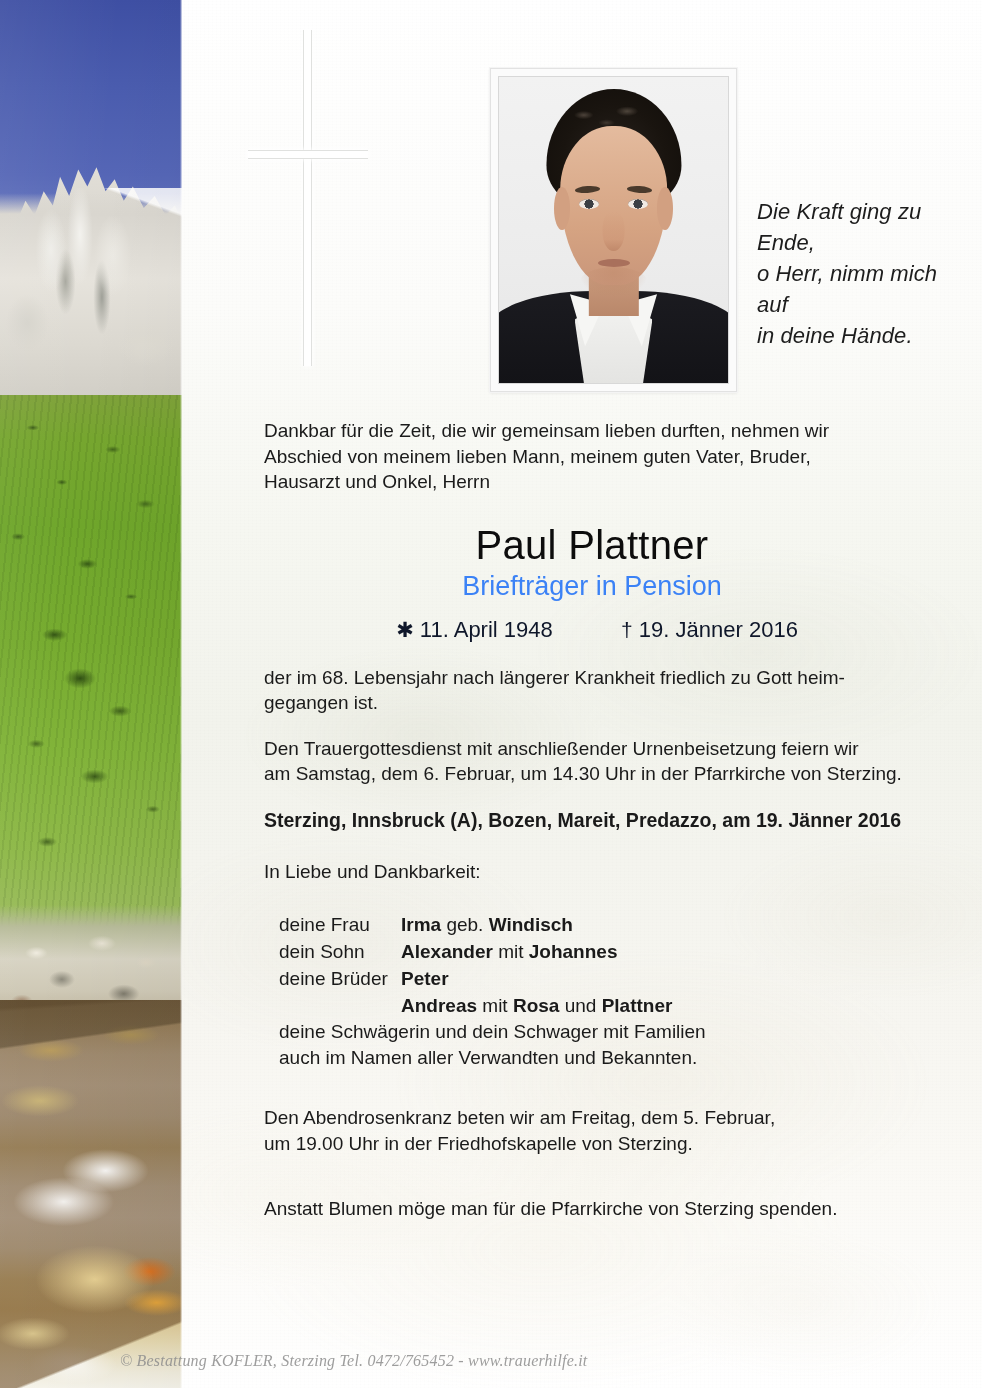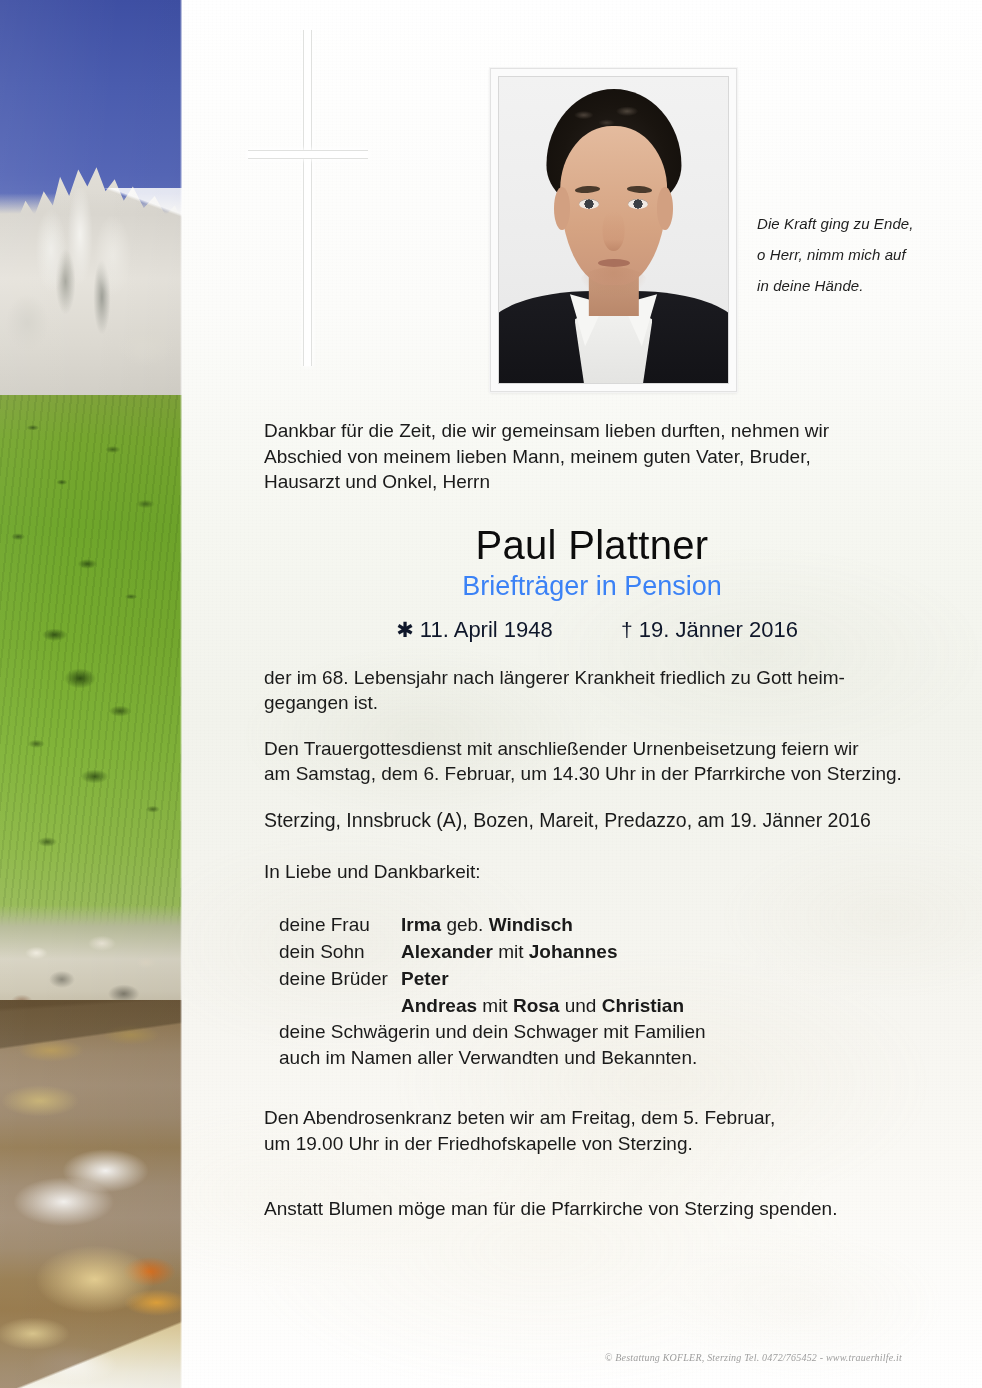--- a/index.html
+++ b/index.html
@@ -348,24 +348,24 @@
     position: absolute; left: 50%; top: 64%;
     width: 22%; height: 14%;
     transform: translateX(-50%);
     background: linear-gradient(to bottom, #c99a7c, #b9876a);
   }
 
   
   .verse {
     position: absolute;
     left: 757px;
-    top: 208px;
+    top: 196px;
     width: 215px;
     font-style: italic;
-    font-size: 15px;
+    font-size: 22px;
     line-height: 31px;
     color: #1d1d1d;
     letter-spacing: 0.1px;
   }
 
   .content {
     position: absolute;
     left: 264px;
     top: 418px;
     width: 700px;
@@ -397,21 +397,21 @@
     text-align: center;
     font-size: 22px;
     line-height: 30px;
     color: #0f172a;
     padding-right: 34px;
   }
   .dates .sep { display: inline-block; width: 56px; }
   .dates .sym { font-size: 21px; }
 
   .bold-line {
-    font-weight: normal;
+    font-weight: bold;
     font-size: 19.5px;
     line-height: 26px;
   }
 
   .family { margin: 15px; }
   .fam-row {
     display: flex;
     line-height: 27px;
     font-size: 19px;
   }
@@ -421,24 +421,24 @@
     color: #1a1a1a;
   }
   .fam-names { color: #1a1a1a; }
   .fam-names b { font-weight: bold; }
 
   .footer {
     position: absolute;
     left: 0;
     top: 1352px;
     width: 902px;
-    text-align: right;
+    text-align: left;
     padding-left: 120px;
     box-sizing: border-box;
-    font-size: 10px;
+    font-size: 16px;
     color: #8d8d8d;
     letter-spacing: 0.2px;
     font-family: "Liberation Serif", serif;
     font-style: italic;
     opacity: 0.85;
   }
 </style>
 </head>
 <body>
 
@@ -548,21 +548,21 @@
       <div class="fam-row">
         <span class="fam-rel">dein Sohn</span>
         <span class="fam-names"><b>Alexander</b> mit <b>Johannes</b></span>
       </div>
       <div class="fam-row">
         <span class="fam-rel">deine Brüder</span>
         <span class="fam-names"><b>Peter</b></span>
       </div>
       <div class="fam-row">
         <span class="fam-rel"></span>
-        <span class="fam-names"><b>Andreas</b> mit <b>Rosa</b> und <b>Christian</b></span>
+        <span class="fam-names"><b>Andreas</b> mit <b>Rosa</b> und <b>Plattner</b></span>
       </div>
       <div>deine Schwägerin und dein Schwager mit Familien</div>
       <div>auch im Namen aller Verwandten und Bekannten.</div>
     </div>
 
     <div class="gap-md"></div>
 
     <div class="para">
       <div>Den Abendrosenkranz beten wir am Freitag, dem 5. Februar,</div>
       <div>um 19.00 Uhr in der Friedhofskapelle von Sterzing.</div>

